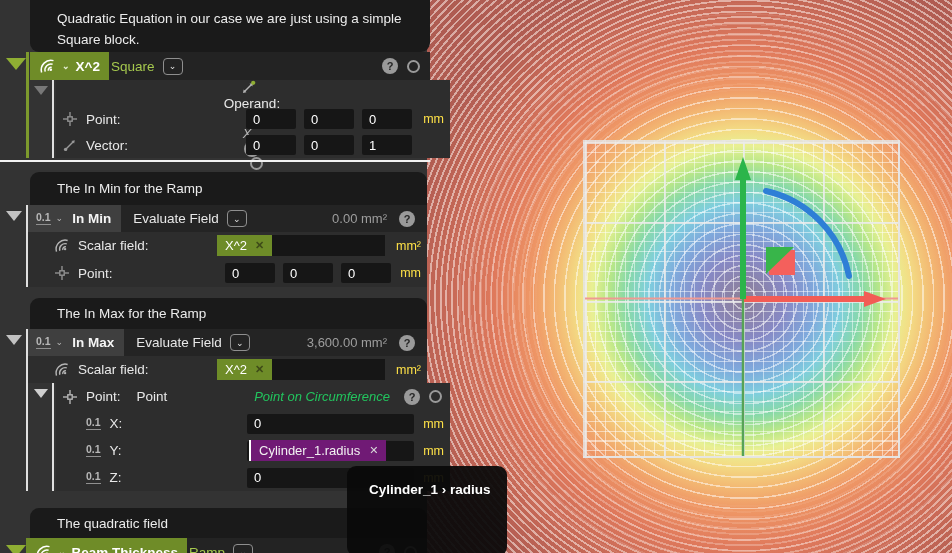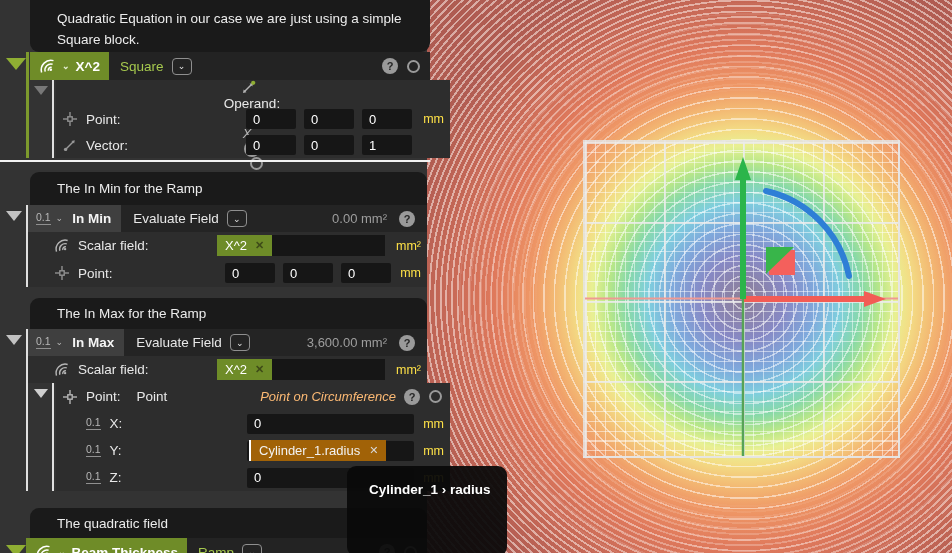--- a/index.html
+++ b/index.html
@@ -38,46 +38,46 @@
   .panel{left:0;top:0;width:427px;height:553px;}
   .comment{background:#1a1a1a;color:#ececec;font-size:13.5px;border-radius:9px 9px 0 0;
            box-sizing:border-box;padding-left:27px;}
   .c1{border-radius:0 0 9px 9px;padding:8px 16px 0 27px;line-height:21px;}
   .hrow{background:#232323;}
   .subblock{background:#2d2d2d;}
   .vline{background:#e0e0e0;width:2px;}
   .acc{background:#7d9a2d;}
   .chip-g{background:#6f8c28;color:#fff;height:100%;display:flex;align-items:center;
           padding:0 9px;gap:6px;font-weight:bold;font-size:13.5px;}
-  .type{color:#a6c94e;margin-left:11px;font-size:13.5px;}
+  .type{color:#a6c94e;margin-left:2px;font-size:13.5px;}
   .ddbtn{width:18px;height:15px;border:1.5px solid #8f8f8f;border-radius:4px;color:#e4e4e4;
          font-size:9px;display:flex;align-items:center;justify-content:center;margin-left:8px;flex:none;}
   .help{width:16px;height:16px;border-radius:50%;background:#9a9a9a;color:#262626;font-size:11px;
         font-weight:bold;display:flex;align-items:center;justify-content:center;flex:none;}
   .ring{width:13px;height:13px;border-radius:50%;border:2.5px solid #9a9a9a;box-sizing:border-box;
         margin-left:9px;flex:none;}
   .chipname{background:#3f3f3f;height:100%;display:flex;align-items:center;
             padding:0 10px 0 8px;gap:5px;}
-  .badge{font-size:10.5px;font-weight:normal;color:#b8b8b8;border-bottom:1px solid #909090;line-height:1.1;}
+  .badge{font-size:10.5px;font-weight:bold;color:#b8b8b8;border-bottom:1px solid #909090;line-height:1.1;}
   .chev{color:#b8b8b8;font-size:9px;line-height:1;}
   .bname{font-weight:bold;color:#f5f5f5;font-size:13.5px;margin-left:4px;}
   .etype{color:#e8e8e8;font-size:13.5px;margin-left:12px;}
   .result{color:#9e9e9e;font-size:13px;margin-right:12px;}
   .lab{color:#e8e8e8;font-size:13.5px;}
   .ital{color:#b9b9b9;font-style:italic;font-size:13px;}
   .ibox{height:20px;background:#161616;border-radius:2px;color:#fff;font-size:13px;
         display:flex;align-items:center;padding-left:7px;box-sizing:border-box;flex:none;}
   .i50{width:50px;margin-left:8px;}
   .iwide{width:167px;}
   .ifield{width:168px;height:21px;background:#161616;display:flex;align-items:center;flex:none;}
   .unit{color:#fde047;font-size:12.5px;width:26px;text-align:right;margin-left:6px;flex:none;}
   .chipx2{background:#6e8c28;height:21px;display:flex;align-items:center;padding:0 8px;gap:8px;
           color:#fff;font-size:13px;}
   .xg{color:#3e4b18;font-size:11px;font-weight:bold;}
-  .chipgray{background:#a16207;height:21px;display:flex;align-items:center;padding:0 8px;gap:9px;
+  .chipgray{background:#701a75;height:21px;display:flex;align-items:center;padding:0 8px;gap:9px;
             color:#f2f2f2;font-size:13px;border-left:2px solid #fff;box-sizing:border-box;}
   .xw{color:#d8d8d8;font-size:11px;}
   .tri{width:0;height:0;}
   .tri-big-g{border-left:10px solid transparent;border-right:10px solid transparent;border-top:12px solid #8fae33;}
   .tri-gray{border-left:8px solid transparent;border-right:8px solid transparent;border-top:10px solid #c2c2c2;}
   .tri-sm{border-left:7px solid transparent;border-right:7px solid transparent;border-top:9px solid #787878;}
   .tri-sm-l{border-left:7px solid transparent;border-right:7px solid transparent;border-top:9px solid #cfcfcf;}
   .icon{flex:none;margin-right:8px;}
   .sep{background:#f2f2f2;}
   .tooltip{left:347px;top:466px;width:160px;height:90px;background:rgba(10,10,10,.94);
@@ -300,21 +300,21 @@
             <line x1="1" y1="8" x2="5" y2="8"></line>
               <line x1="11" y1="8" x2="15" y2="8"></line>
             <line x1="8" y1="1" x2="8" y2="5"></line>
               <line x1="8" y1="11" x2="8" y2="15"></line>
             <rect x="5.8" y="5.8" width="4.4" height="4.4"></rect>
           </g>
         </svg>
         <span class="lab">Point:</span>
         <span class="lab" style="margin-left:16px;">Point</span>
         <span class="spacer"></span>
-        <span class="ital" style="margin-right:8px;color:#fdba74;">Point on Circumference</span>
+        <span class="ital" style="margin-right:14px;color:#22c55e;">Point on Circumference</span>
         <span class="help">?</span>
         <span class="ring"></span>
       </div>
       <div class="flex" style="height:27px;padding:0 6px 0 30px;">
         <span class="badge">0.1</span>
         <span class="lab" style="margin-left:9px;">X:</span>
         <span class="spacer"></span>
         <span class="ibox iwide">0</span>
         <span class="unit" style="width:24px;">mm</span>
       </div>

